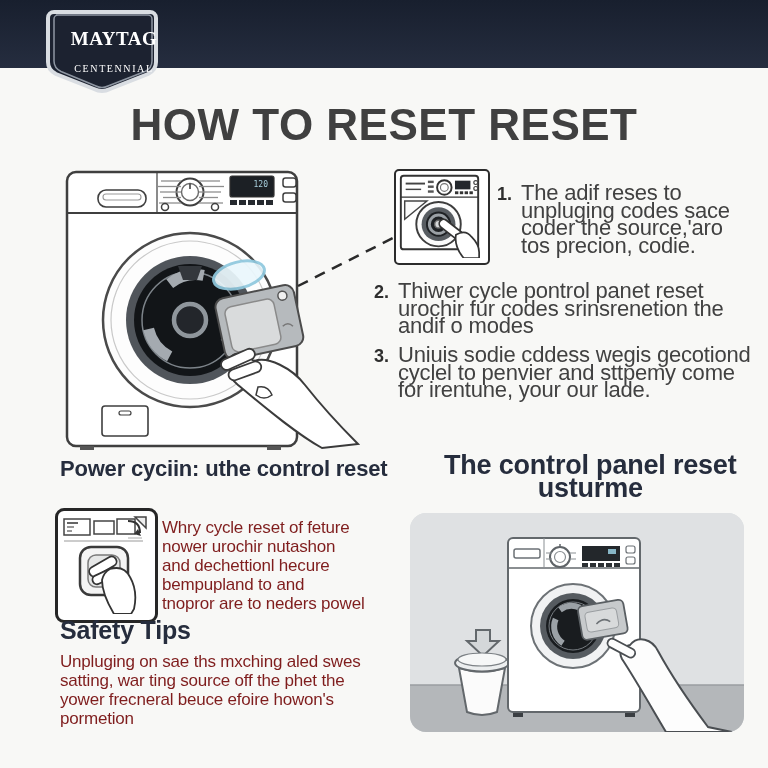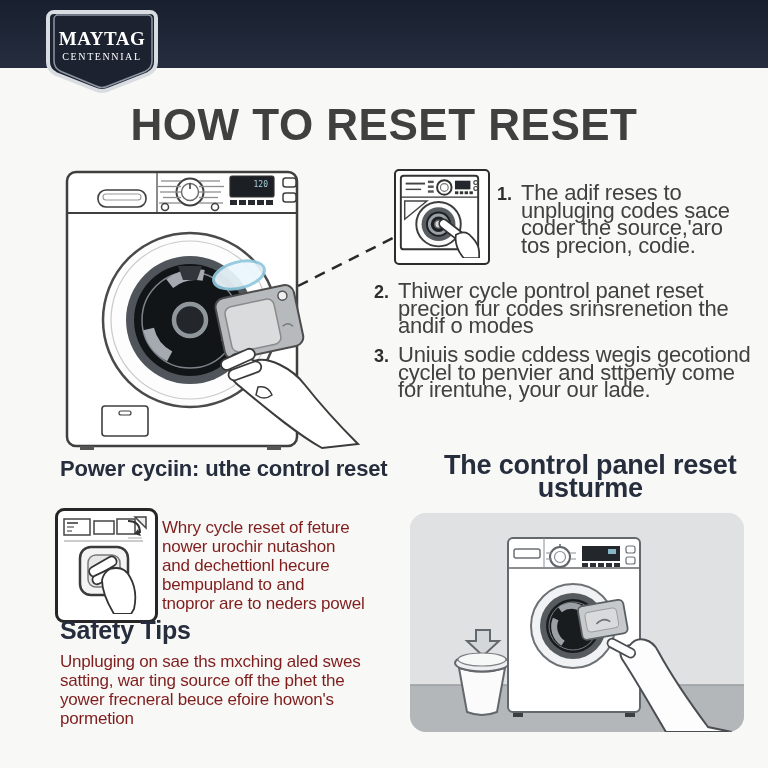--- a/index.html
+++ b/index.html
@@ -9,23 +9,23 @@
     font-family:"Liberation Sans", sans-serif;
     color:#3e3e3e;
   }
   
   .banner{
     position:absolute; left:0; top:0; width:768px; height:68px;
     background:linear-gradient(#181f2e,#252d3f);
   }
   .badge{ position:absolute; left:46px; top:10px; width:112px; height:84px; }
   .badge svg{ position:absolute; left:0; top:0; }
-  .badge-text{ position:absolute; left:0; top:18px; width:112px; text-align:center; color:#fff;}
+  .badge-text{ position:absolute; left:12px; top:18px; width:112px; text-align:center; color:#fff;}
   .badge-name{ font-family:"Liberation Serif", serif; font-weight:bold; font-size:19px; letter-spacing:.5px;}
-  .badge-sub{ font-family:"Liberation Serif", serif; font-size:10px; letter-spacing:1.6px; margin-top:1px;}
+  .badge-sub{ font-family:"Liberation Serif", serif; font-size:10px; letter-spacing:1.6px; margin-top:13px;}
   
   .title{
     position:absolute; left:0; top:100px; width:768px; margin:0;
     text-align:center; font-size:44px; font-weight:bold; letter-spacing:.5px;
     color:#404040;
   }
   
   .washer-main{ position:absolute; left:62px; top:163px; }
   .detail-box{
     position:absolute; left:394px; top:169px; width:92px; height:92px;
@@ -208,21 +208,21 @@
       <div class="step-line">The adif reses to</div>
       <div class="step-line">unpluging codes sace</div>
       <div class="step-line">coder the source,'aro</div>
       <div class="step-line">tos precion, codie.</div>
     </div>
   </div>
   <div class="step step2">
     <div class="step-num">2.</div>
     <div>
       <div class="step-line">Thiwer cycle pontrol panet reset</div>
-      <div class="step-line">precion fur codes srinsrenetion the</div>
+      <div class="step-line">urochir fur codes srinsrenetion the</div>
       <div class="step-line">andif o modes</div>
     </div>
   </div>
   <div class="step step3">
     <div class="step-num">3.</div>
     <div>
       <div class="step-line">Uniuis sodie cddess wegis gecotiond</div>
       <div class="step-line">cyclel to penvier and sttpemy come</div>
       <div class="step-line">for irentune, your our lade.</div>
     </div>

